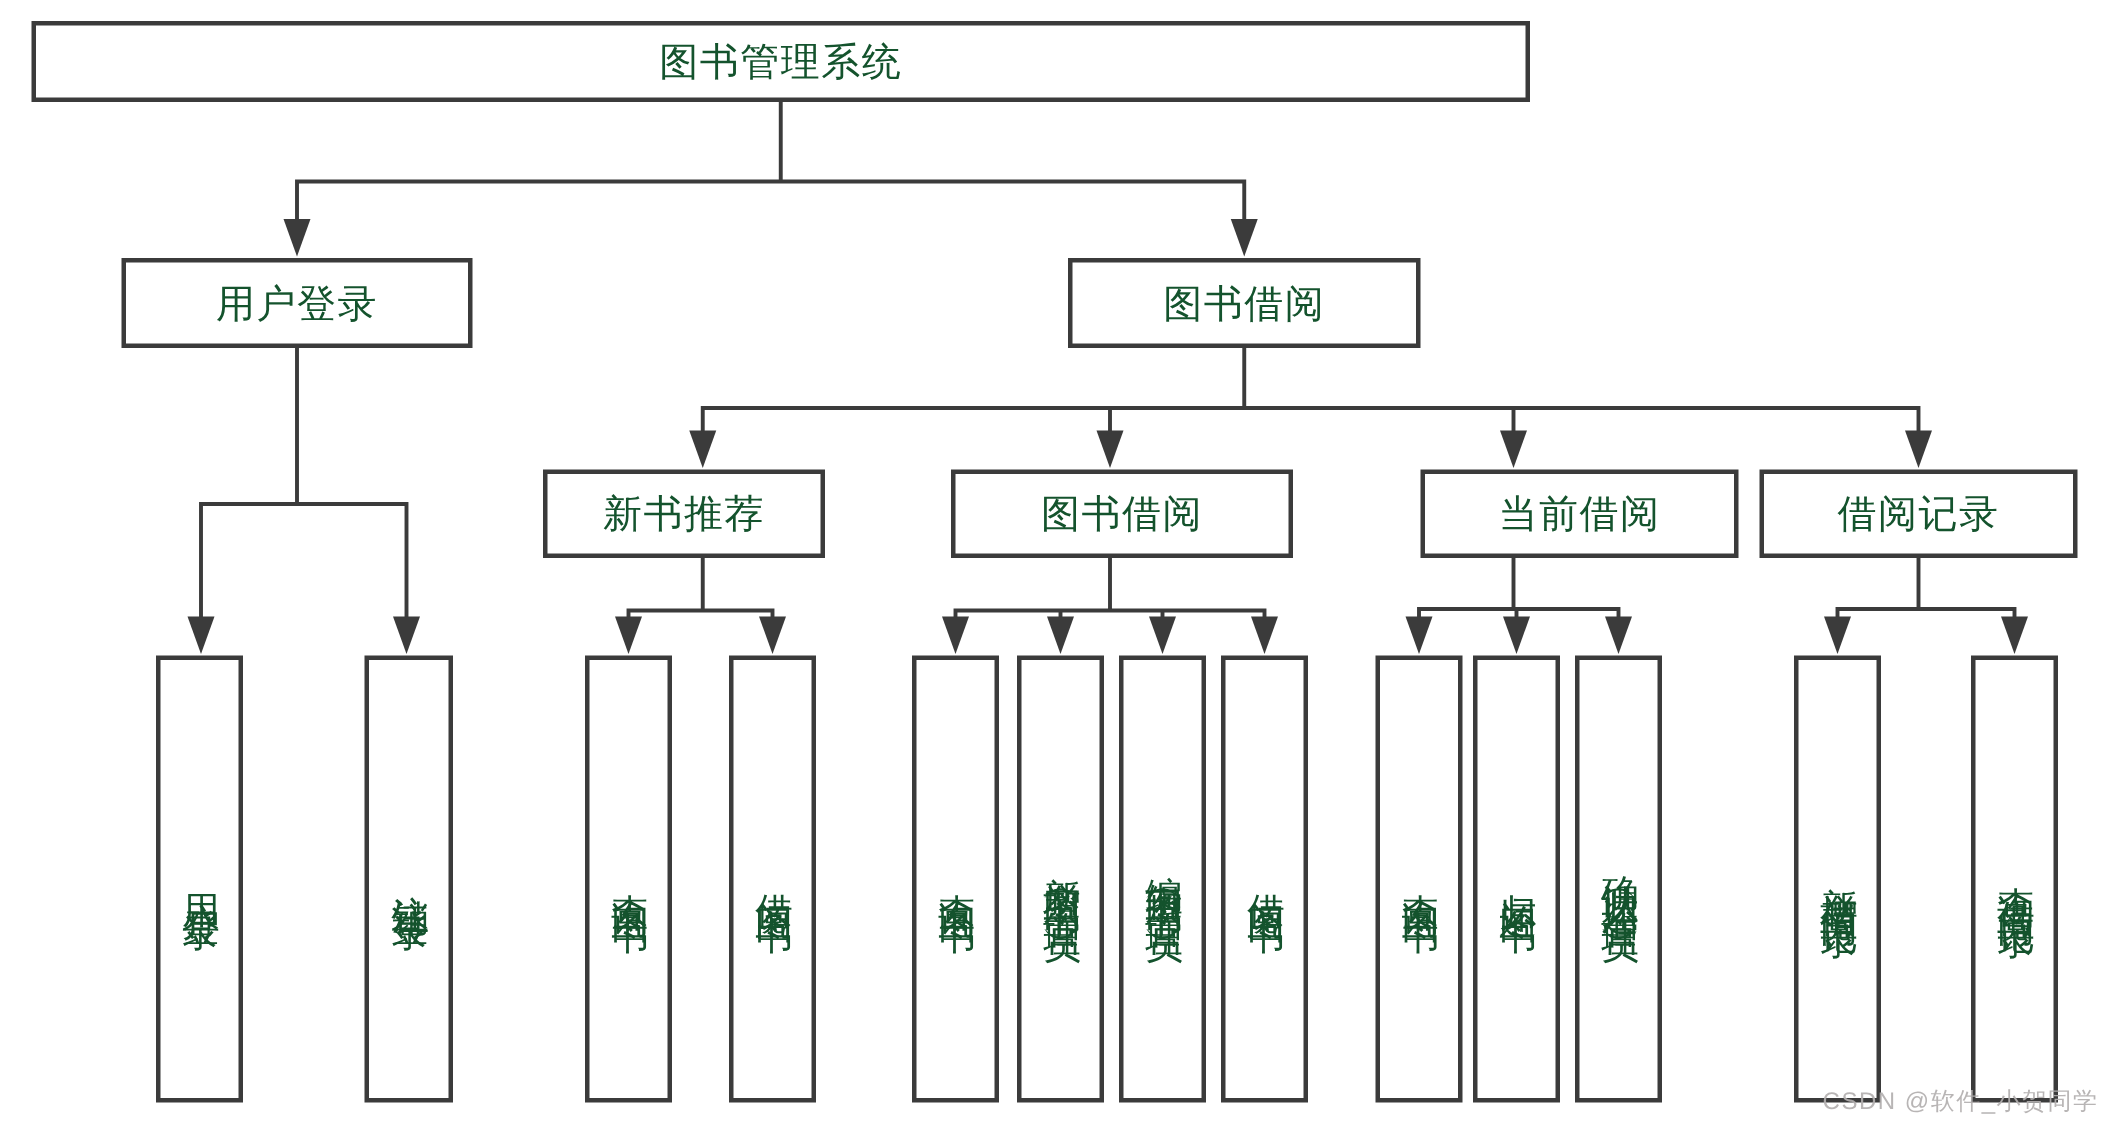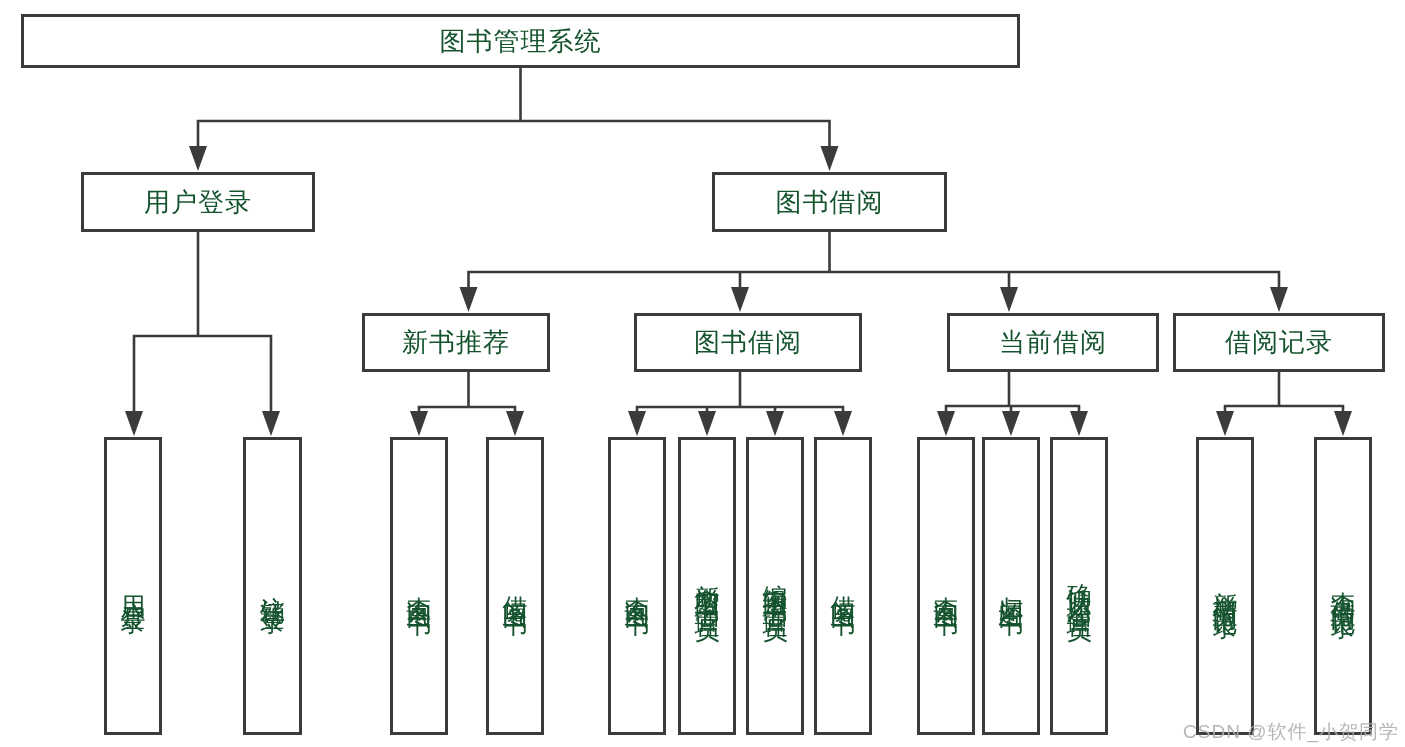--- a/index.html
+++ b/index.html
@@ -42,21 +42,21 @@
   .leaf .vtext {
     writing-mode: vertical-rl;
     text-orientation: mixed;
     letter-spacing: 5px;
     line-height: 1;
   }
   .watermark {
     position: absolute;
     right: 6px;
     bottom: 2px;
-    font-size: 19px;
+    font-size: 16px;
     color: rgba(178, 175, 175, 0.92);
     letter-spacing: 1px;
     z-index: 10;
   }
 </style>
 </head>
 <body>
 
 <div class="stage">
 

